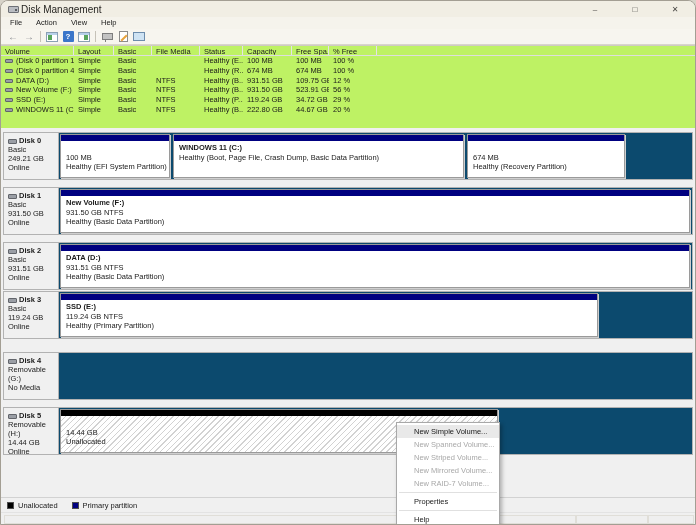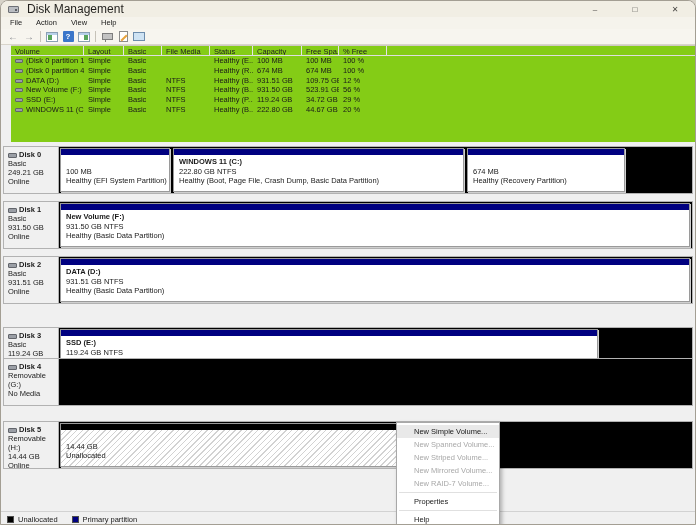--- a/index.html
+++ b/index.html
@@ -10,21 +10,21 @@
   }
   .window {
     position:relative; width:696px; height:525px;
     background:#f0f0f0; border:1px solid #a39e93;
     border-radius:8px 8px 0 0; overflow:hidden;
   }
   
   .titlebar { height:16px; background:#f1eee4; display:flex; align-items:center; padding-left:7px; }
   .drive-ico { display:inline-block; width:11px; height:7px; background:#b9bcc1; border:1px solid #6d7076; border-radius:1px; position:relative; }
   .drive-ico::after { content:""; position:absolute; right:1px; top:2px; width:2px; height:2px; background:#5a5d62; }
-  .title-text { font-size:12px; margin-left:8px; color:#201f1c; }
+  .title-text { font-size:10px; margin-left:2px; color:#201f1c; }
   .win-controls { margin-left:auto; display:flex; height:16px; }
   .win-btn { width:40px; height:16px; display:flex; align-items:center; justify-content:center; font-size:8px; color:#494845; }
   
   .menubar { height:12px; background:#f5f3ec; display:flex; align-items:center; padding-left:2px; }
   .menu-item { padding:0 7px; height:12px; line-height:12px; }
   
   .toolbar { height:16px; background:#f7f5ef; border-bottom:1px solid #d9d5cb; display:flex; align-items:center; padding-left:4px; }
   .tb-btn { width:16px; height:14px; display:flex; align-items:center; justify-content:center; }
   .tb-sep { width:1px; height:11px; background:#c6c2b8; margin:0 3px; }
   .nav-arrow { font-size:10px; font-weight:bold; color:#8a8d92; line-height:10px; }
@@ -32,32 +32,32 @@
   .ico-frame .bar { position:absolute; left:0; top:0; right:0; height:2px; background:#b9d1ea; }
   .ico-frame .grn { position:absolute; left:1px; bottom:1px; width:4px; height:5px; background:#58a55c; }
   .ico-frame.right .grn { left:auto; right:1px; }
   .ico-help { width:11px; height:11px; background:#3b76c9; color:#fff; font-size:8px; font-weight:bold; display:flex; align-items:center; justify-content:center; border-radius:1px; }
   .ico-flag { position:relative; width:11px; height:7px; background:#c3c3c3; border:1px solid #7e7e7e; }
   .ico-flag::after { content:""; position:absolute; left:2px; bottom:-3px; width:1px; height:3px; background:#7e7e7e; }
   .ico-page { position:relative; width:9px; height:11px; background:#fff; border:1px solid #8b8b8b; }
   .ico-page::after { content:""; position:absolute; left:0px; bottom:2px; width:8px; height:2px; background:#e8a33d; transform:rotate(-45deg); }
   .ico-screen { width:12px; height:9px; border:1px solid #6c8cac; background:#cfe3f3; }
   
-  .list-pane { height:97px; background:#84cc16; border-top:1px solid #cfcbc2; overflow:hidden;margin-left:10px; }
+  .list-pane { height:83px; background:#bef264; border-top:1px solid #cfcbc2; overflow:hidden; }
   .thead { display:flex; height:10px; border-bottom:1px solid #dedede; }
   .th { padding:1px 0 0 4px; border-right:1px solid #e4e4e4; color:#222; overflow:hidden; white-space:nowrap; }
   .w0{width:73px}.w1{width:40px}.w2{width:38px}.w3{width:48px}.w4{width:43px}.w5{width:49px}.w6{width:37px}.w7{width:48px}
   .trow { display:flex; height:9.7px; align-items:center; }
   .tc { padding-left:4px; overflow:hidden; white-space:nowrap; }
   .vol-ico { display:inline-block; width:8px; height:4px; background:#9a9ea5; border:1px solid #62656b; margin-right:3px; vertical-align:middle; border-radius:1px; }
   
   .splitter { height:4px; background:#f0f0f0; }
   .graph-pane { position:relative; height:365px; background:#f0f0f0; }
-  .disk-row { position:absolute; left:2px; width:690px; height:48px; border:1px solid #b2b2b2; background:#000000; display:flex; }
-  .r0{top:0px}.r1{top:55px}.r2{top:110px}.r3{top:181px}.r4{top:212px}.r5{top:275px}
+  .disk-row { position:absolute; left:2px; width:690px; height:48px; border:1px solid #b2b2b2; background:#0c4a6e; display:flex; }
+  .r0{top:0px}.r1{top:55px}.r2{top:110px}.r3{top:159px}.r4{top:220px}.r5{top:275px}
   .disk-label { width:55px; min-width:55px; border-right:1px solid #b2b2b2; background:#f0f0f0; padding:3px 0 0 4px; line-height:9px; overflow:hidden; }
   .disk-label .dname { font-weight:bold; }
   .disk-ico { display:inline-block; width:9px; height:5px; background:#9a9ea5; border:1px solid #62656b; margin-right:2px; vertical-align:middle; border-radius:1px; }
   .parts { flex:1; display:flex; gap:3px; padding:1px 0 1px 1px; }
   .part { height:44px; border:1px solid #9a9a9a; background:#fff; display:flex; flex-direction:column; box-shadow:1px 1px 0 #cfcfcf; }
   .part-bar { height:6px; background:#000080; flex:none; }
   .part.unalloc .part-bar { background:#000000; }
   .part-body { flex:1; padding:2px 0 0 5px; line-height:9.5px; white-space:nowrap; overflow:hidden; }
   .part.unalloc .part-body {
     background:repeating-linear-gradient(135deg,#ffffff 0px,#ffffff 3px,#d2d2d2 3px,#d2d2d2 4px);
@@ -231,21 +231,20 @@
           <div class="part-body">
             <div class="pt-name"></div>
             <div class="pt-line">100 MB</div>
             <div class="pt-line">Healthy (EFI System Partition)</div>
           </div>
         </div>
         <div class="part" style="width:291px">
           <div class="part-bar"></div>
           <div class="part-body">
             <div class="pt-name">WINDOWS 11 (C:)</div>
-            <div class="pt-line">222.80 GB NTFS</div>
             <div class="pt-line">Healthy (Boot, Page File, Crash Dump, Basic Data Partition)</div>
           </div>
         </div>
         <div class="part" style="width:158px">
           <div class="part-bar"></div>
           <div class="part-body">
             <div class="pt-name"></div>
             <div class="pt-line">674 MB</div>
             <div class="pt-line">Healthy (Recovery Partition)</div>
           </div>

